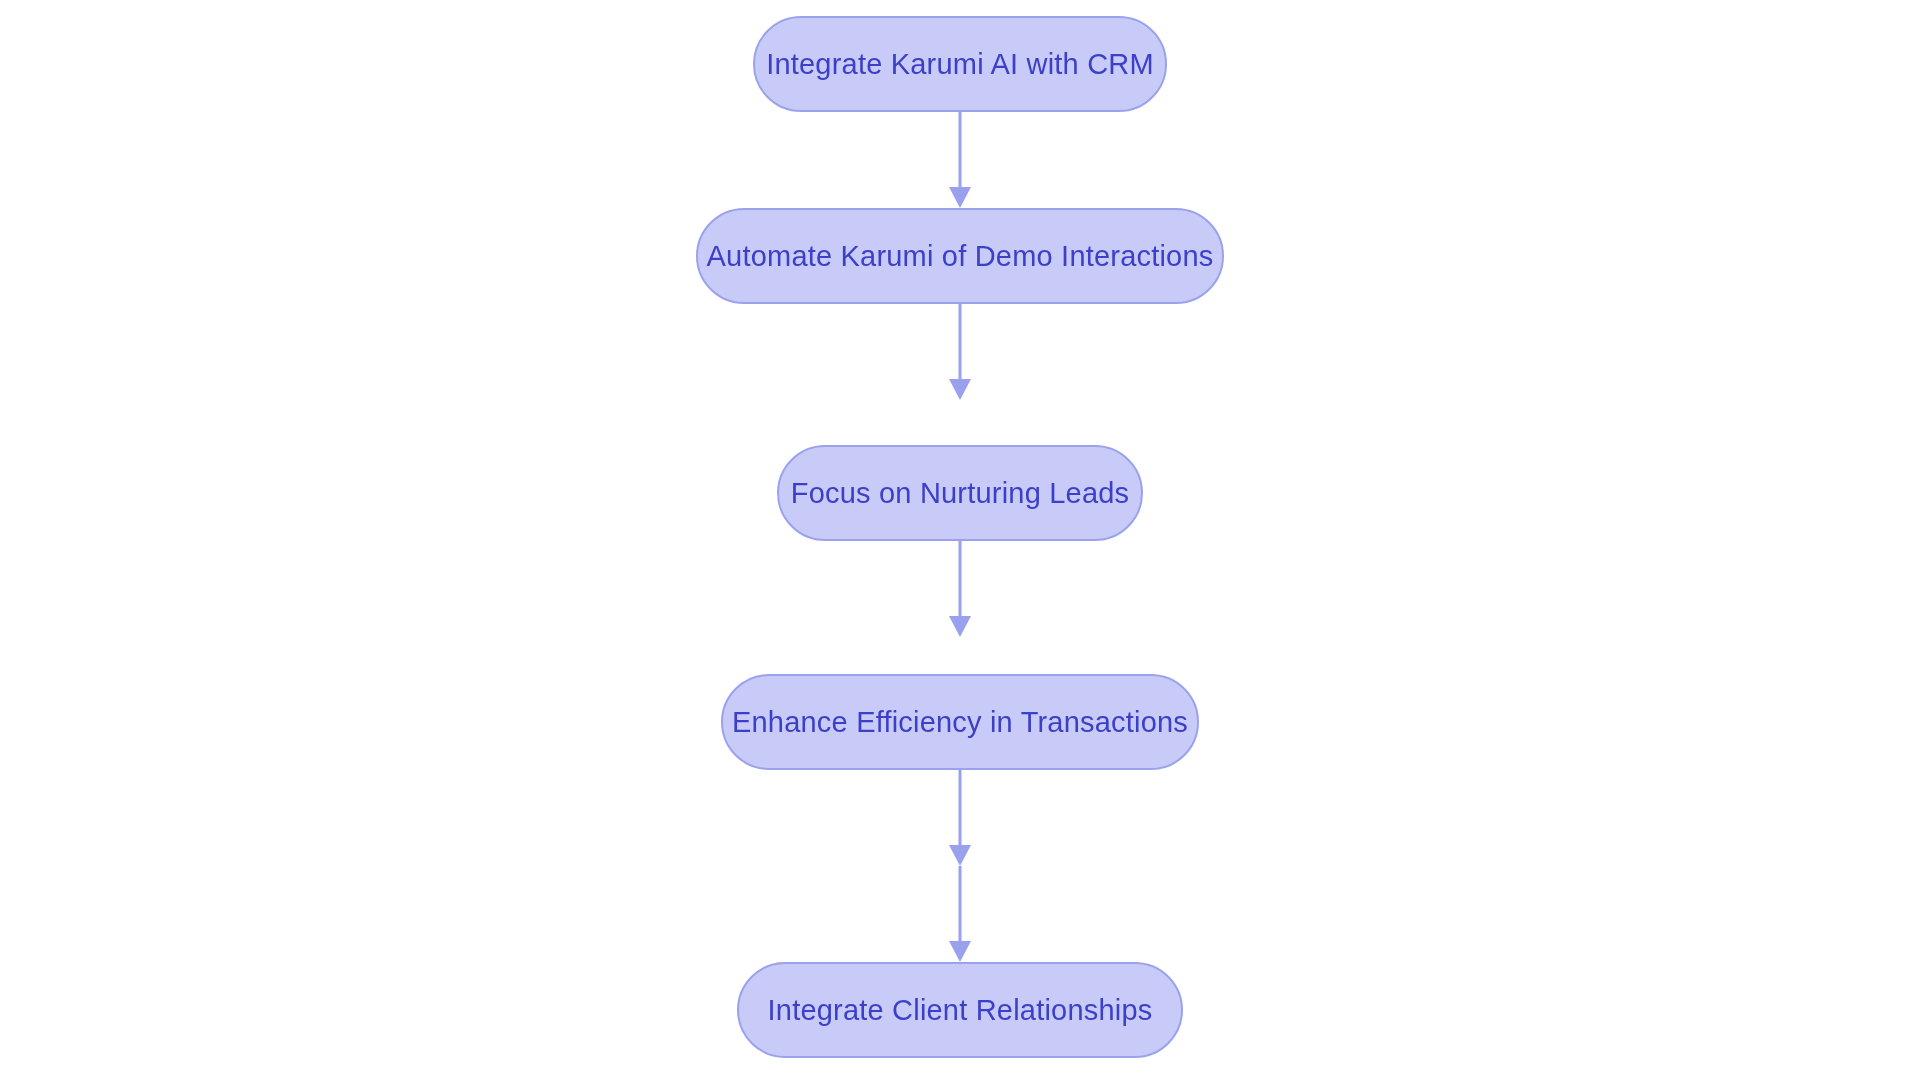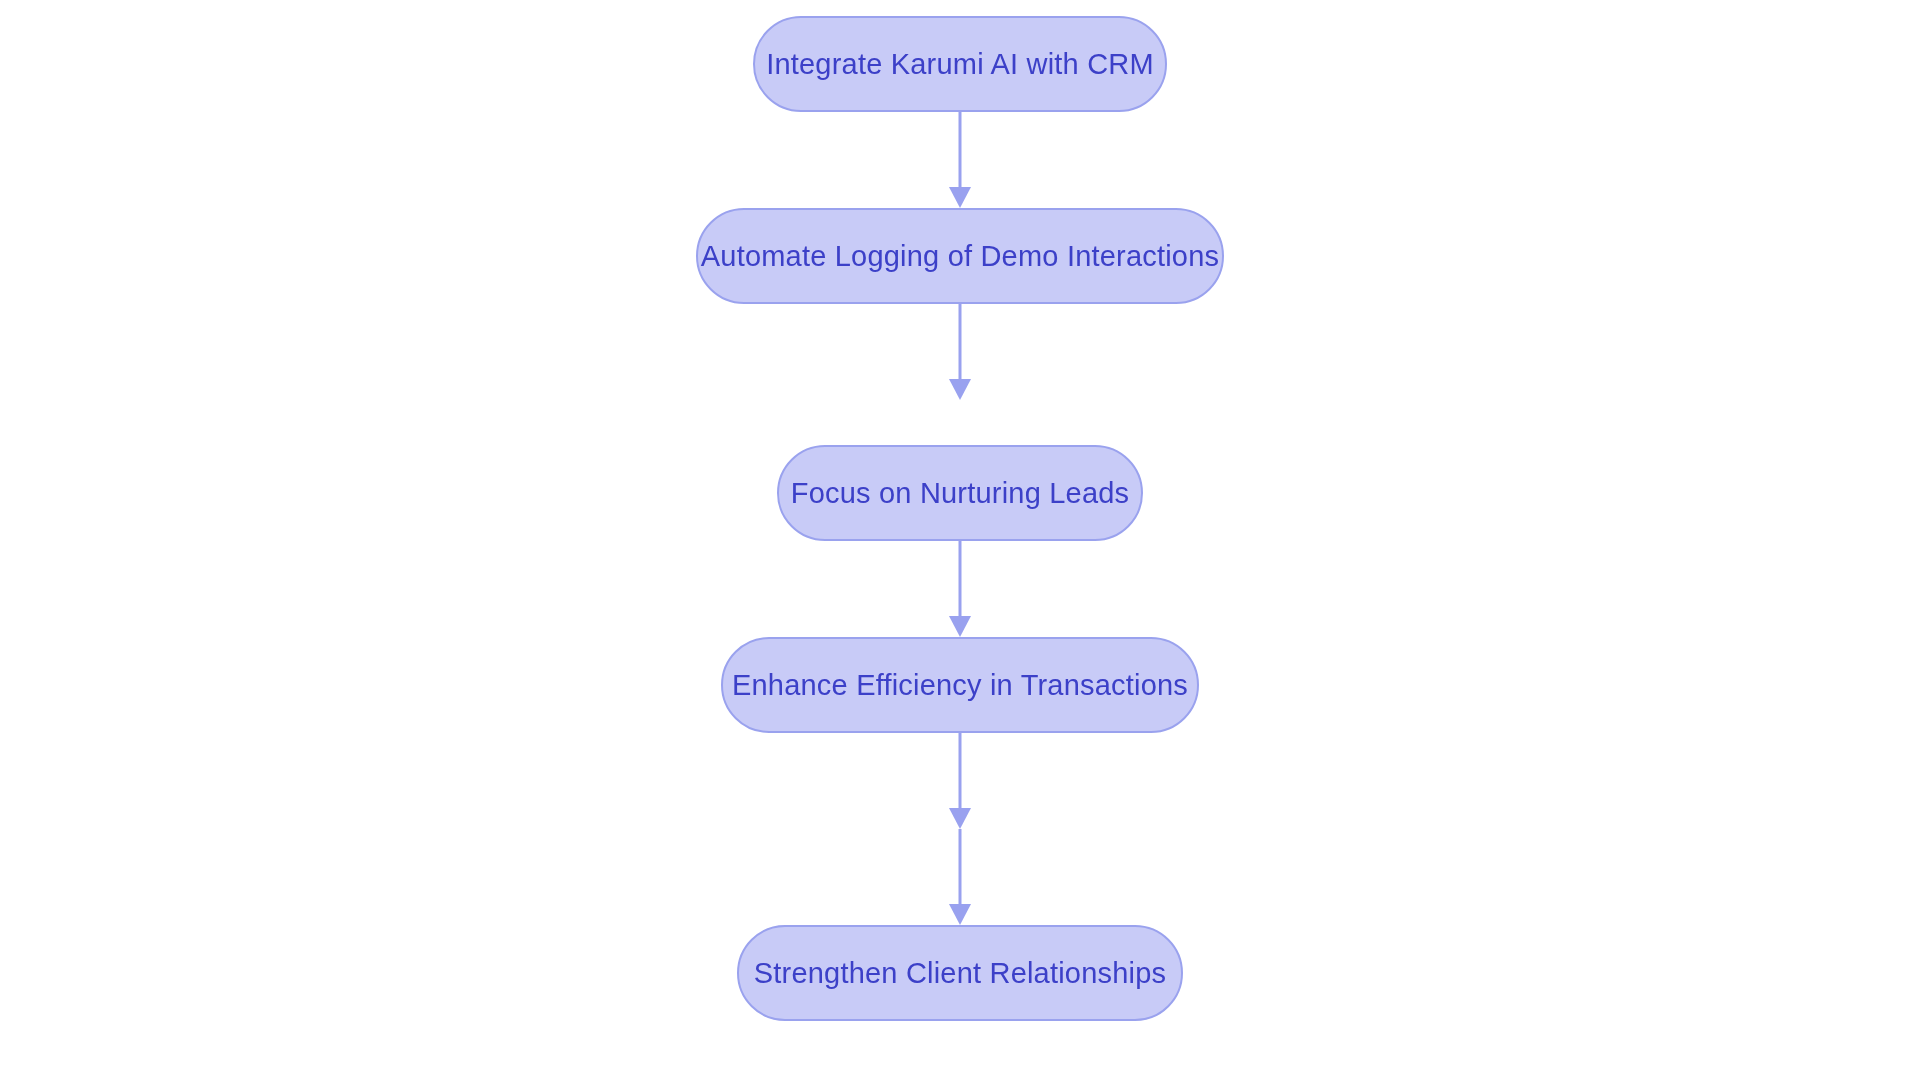--- a/index.html
+++ b/index.html
@@ -38,21 +38,21 @@
   }
   .node span {
     font-size: 29px;
     font-weight: 400;
     letter-spacing: 0.2px;
     color: var(--node-text);
   }
   .node-1 { width: 414px; }
   .node-2 { width: 528px; }
   .node-3 { width: 366px; margin-top: 45px; }
-  .node-4 { width: 478px; }
+  .node-4 { width: 478px; margin-top: 37px; }
   .node-5 { width: 442px; }
   .node-6 { width: 446px; }
   .arrow {
     display: block;
     height: 96px;
     width: 26px;
     flex: 0 0 96px;
   }
   .arrow line { stroke: var(--arrow); stroke-width: 3; }
   .arrow polygon { fill: var(--arrow); }
@@ -65,21 +65,21 @@
   <div class="node node-1">
     <span>Integrate Karumi AI with CRM</span>
   </div>
 
   <svg class="arrow" viewBox="0 0 26 96">
     <line x1="13" y1="0" x2="13" y2="77"></line>
     <polygon points="2,75 24,75 13,96"></polygon>
   </svg>
 
   <div class="node node-2">
-    <span>Automate Logging of Demo Interactions</span>
+    <span>Automate Karumi of Demo Interactions</span>
   </div>
 
   <svg class="arrow" viewBox="0 0 26 96">
     <line x1="13" y1="0" x2="13" y2="77"></line>
     <polygon points="2,75 24,75 13,96"></polygon>
   </svg>
 
   <div class="node node-3">
     <span>Focus on Nurturing Leads</span>
   </div>
@@ -98,16 +98,16 @@
     <polygon points="2,75 24,75 13,96"></polygon>
   </svg>
 
 
   <svg class="arrow" viewBox="0 0 26 96">
     <line x1="13" y1="0" x2="13" y2="77"></line>
     <polygon points="2,75 24,75 13,96"></polygon>
   </svg>
 
   <div class="node node-6">
-    <span>Strengthen Client Relationships</span>
+    <span>Integrate Client Relationships</span>
   </div>
 
 </div>
 
 </body></html>

